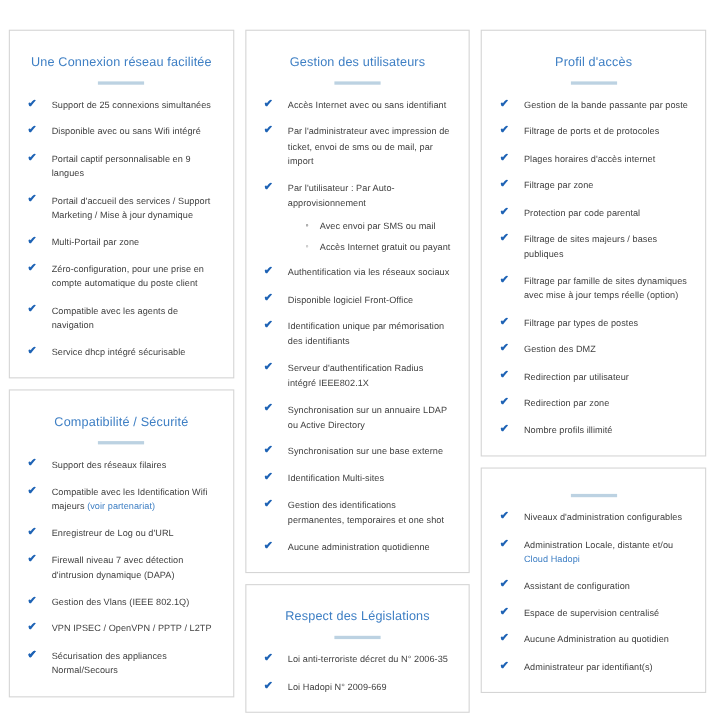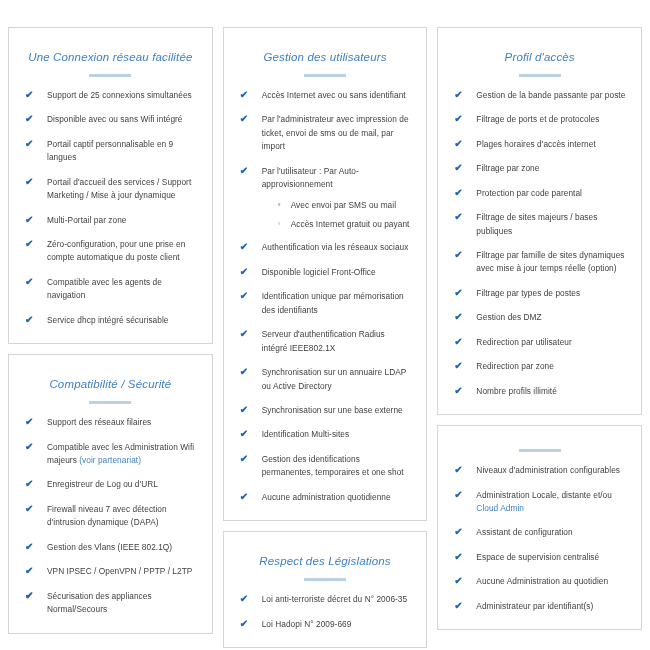--- a/index.html
+++ b/index.html
@@ -38,21 +38,20 @@
     padding: 14px 12px 16px 12px;
   }
   .card-title {
     text-align: center;
     color: #3e7fc4;
     font-size: 11.5px;
     font-weight: 400;
     letter-spacing: .15px;
     margin: 8px 0 0 0;
     line-height: 1.3;
-    font-style: italic;
   }
   .title-rule {
     width: 42px;
     height: 3px;
     background: #bcd2e2;
     margin: 9px auto 12px auto;
   }
   ul.feature-list {
     list-style: none;
     margin: 0;
@@ -126,21 +125,21 @@
           <li class="feature-item"><span class="check-icon">✔</span><span>Zéro-configuration, pour une prise en compte automatique du poste client</span></li>
           <li class="feature-item"><span class="check-icon">✔</span><span>Compatible avec les agents de navigation</span></li>
           <li class="feature-item"><span class="check-icon">✔</span><span>Service dhcp intégré sécurisable</span></li>
         </ul>
       </div>
       <div class="card">
         <h3 class="card-title">Compatibilité / Sécurité</h3>
         <div class="title-rule"></div>
         <ul class="feature-list">
           <li class="feature-item"><span class="check-icon">✔</span><span>Support des réseaux filaires</span></li>
-          <li class="feature-item"><span class="check-icon">✔</span><span>Compatible avec les Administration Wifi majeurs </span><a class="link" href="#">(voir partenariat)</a></li>
+          <li class="feature-item"><span class="check-icon">✔</span><span>Compatible avec les Identification Wifi majeurs </span><a class="link" href="#">(voir partenariat)</a></li>
           <li class="feature-item"><span class="check-icon">✔</span><span>Enregistreur de Log ou d'URL</span></li>
           <li class="feature-item"><span class="check-icon">✔</span><span>Firewall niveau 7 avec détection d'intrusion dynamique (DAPA)</span></li>
           <li class="feature-item"><span class="check-icon">✔</span><span>Gestion des Vlans (IEEE 802.1Q)</span></li>
           <li class="feature-item"><span class="check-icon">✔</span><span>VPN IPSEC / OpenVPN / PPTP / L2TP</span></li>
           <li class="feature-item"><span class="check-icon">✔</span></li>
           <li class="feature-item"><span class="check-icon">✔</span><span>Sécurisation des appliances Normal/Secours</span></li>
         </ul>
       </div>
     </div>
     <div class="column">
@@ -191,21 +190,21 @@
           <li class="feature-item"><span class="check-icon">✔</span><span>Gestion des DMZ</span></li>
           <li class="feature-item"><span class="check-icon">✔</span><span>Redirection par utilisateur</span></li>
           <li class="feature-item"><span class="check-icon">✔</span><span>Redirection par zone</span></li>
           <li class="feature-item"><span class="check-icon">✔</span><span>Nombre profils illimité</span></li>
         </ul>
       </div>
       <div class="card">
         <div class="title-rule"></div>
         <ul class="feature-list">
           <li class="feature-item"><span class="check-icon">✔</span><span>Niveaux d'administration configurables</span></li>
-          <li class="feature-item"><span class="check-icon">✔</span><span>Administration Locale, distante et/ou </span><a class="link" href="#">Cloud Admin</a></li>
+          <li class="feature-item"><span class="check-icon">✔</span><span>Administration Locale, distante et/ou </span><a class="link" href="#">Cloud Hadopi</a></li>
           <li class="feature-item"><span class="check-icon">✔</span><span>Assistant de configuration</span></li>
           <li class="feature-item"><span class="check-icon">✔</span><span>Espace de supervision centralisé</span></li>
           <li class="feature-item"><span class="check-icon">✔</span><span>Aucune Administration au quotidien</span></li>
           <li class="feature-item"><span class="check-icon">✔</span><span>Administrateur par identifiant(s)</span></li>
         </ul>
       </div>
     </div>
   </div>
 
 </body></html>

